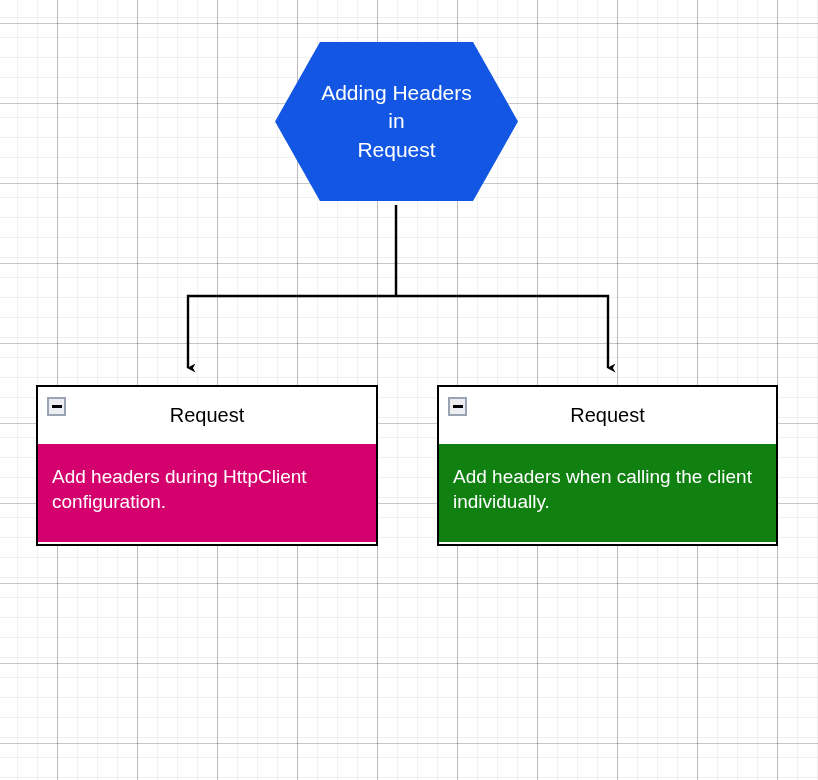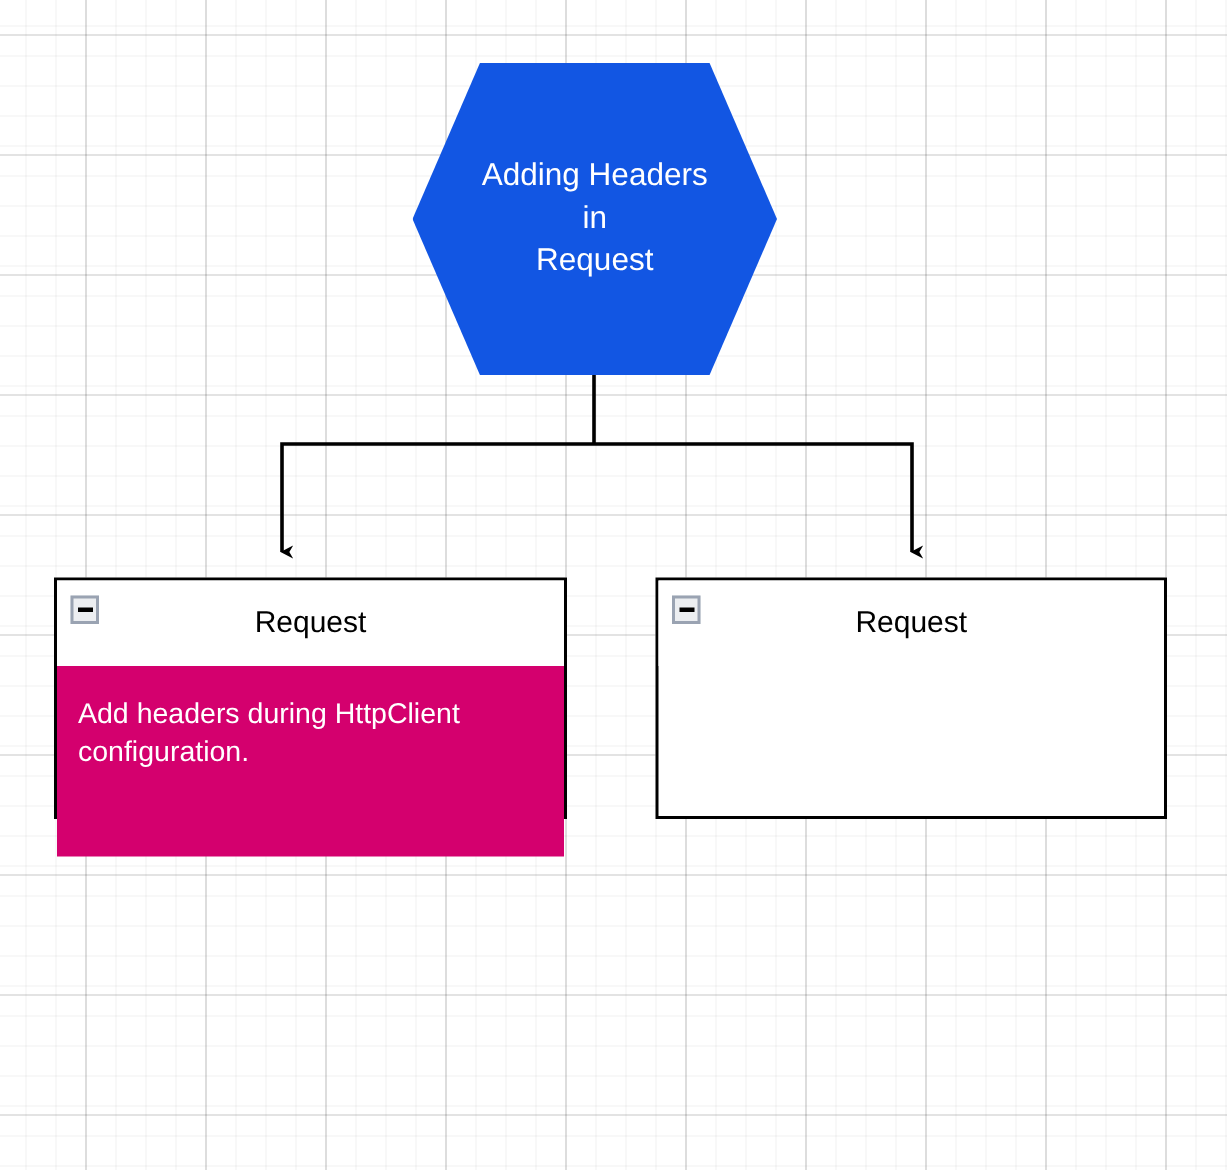--- a/index.html
+++ b/index.html
@@ -32,21 +32,21 @@
     height: 780px;
     pointer-events: none;
   }
 
   
   .hex-node {
     position: absolute;
     left: 275px;
     top: 42px;
     width: 243px;
-    height: 208px;
+    height: 159px;
   }
   .hex-shape {
     position: absolute;
     inset: 0;
     background: #1256E3;
     clip-path: polygon(18.5% 0%, 81.5% 0%, 100% 50%, 81.5% 100%, 18.5% 100%, 0% 50%);
   }
   .hex-label {
     position: absolute;
     inset: 0;
@@ -98,21 +98,21 @@
     align-items: center;
     justify-content: center;
   }
   .collapse-icon .bar {
     width: 10px;
     height: 3px;
     background: #000000;
   }
 
   .box-body {
-    height: 127px;
+    height: 98px;
     box-sizing: border-box;
     padding: 20px 14px 0 14px;
     color: #ffffff;
     font-size: 19px;
     line-height: 1.32;
   }
   .body-pink  { background: #D4006E; }
   .body-green { background: #108011; }
 
   
@@ -162,16 +162,17 @@
     <div class="box-body body-pink">Add headers during HttpClient configuration.</div>
   </div>
 
   <div class="box box-right">
     <div class="box-header">
       <div class="collapse-icon">
         <div class="bar"></div>
       </div>
       <div class="box-title">Request</div>
     </div>
+    <div class="box-body body-green">Add headers when calling the client individually.</div>
   </div>
 
 
 </div>
 
 </body></html>

